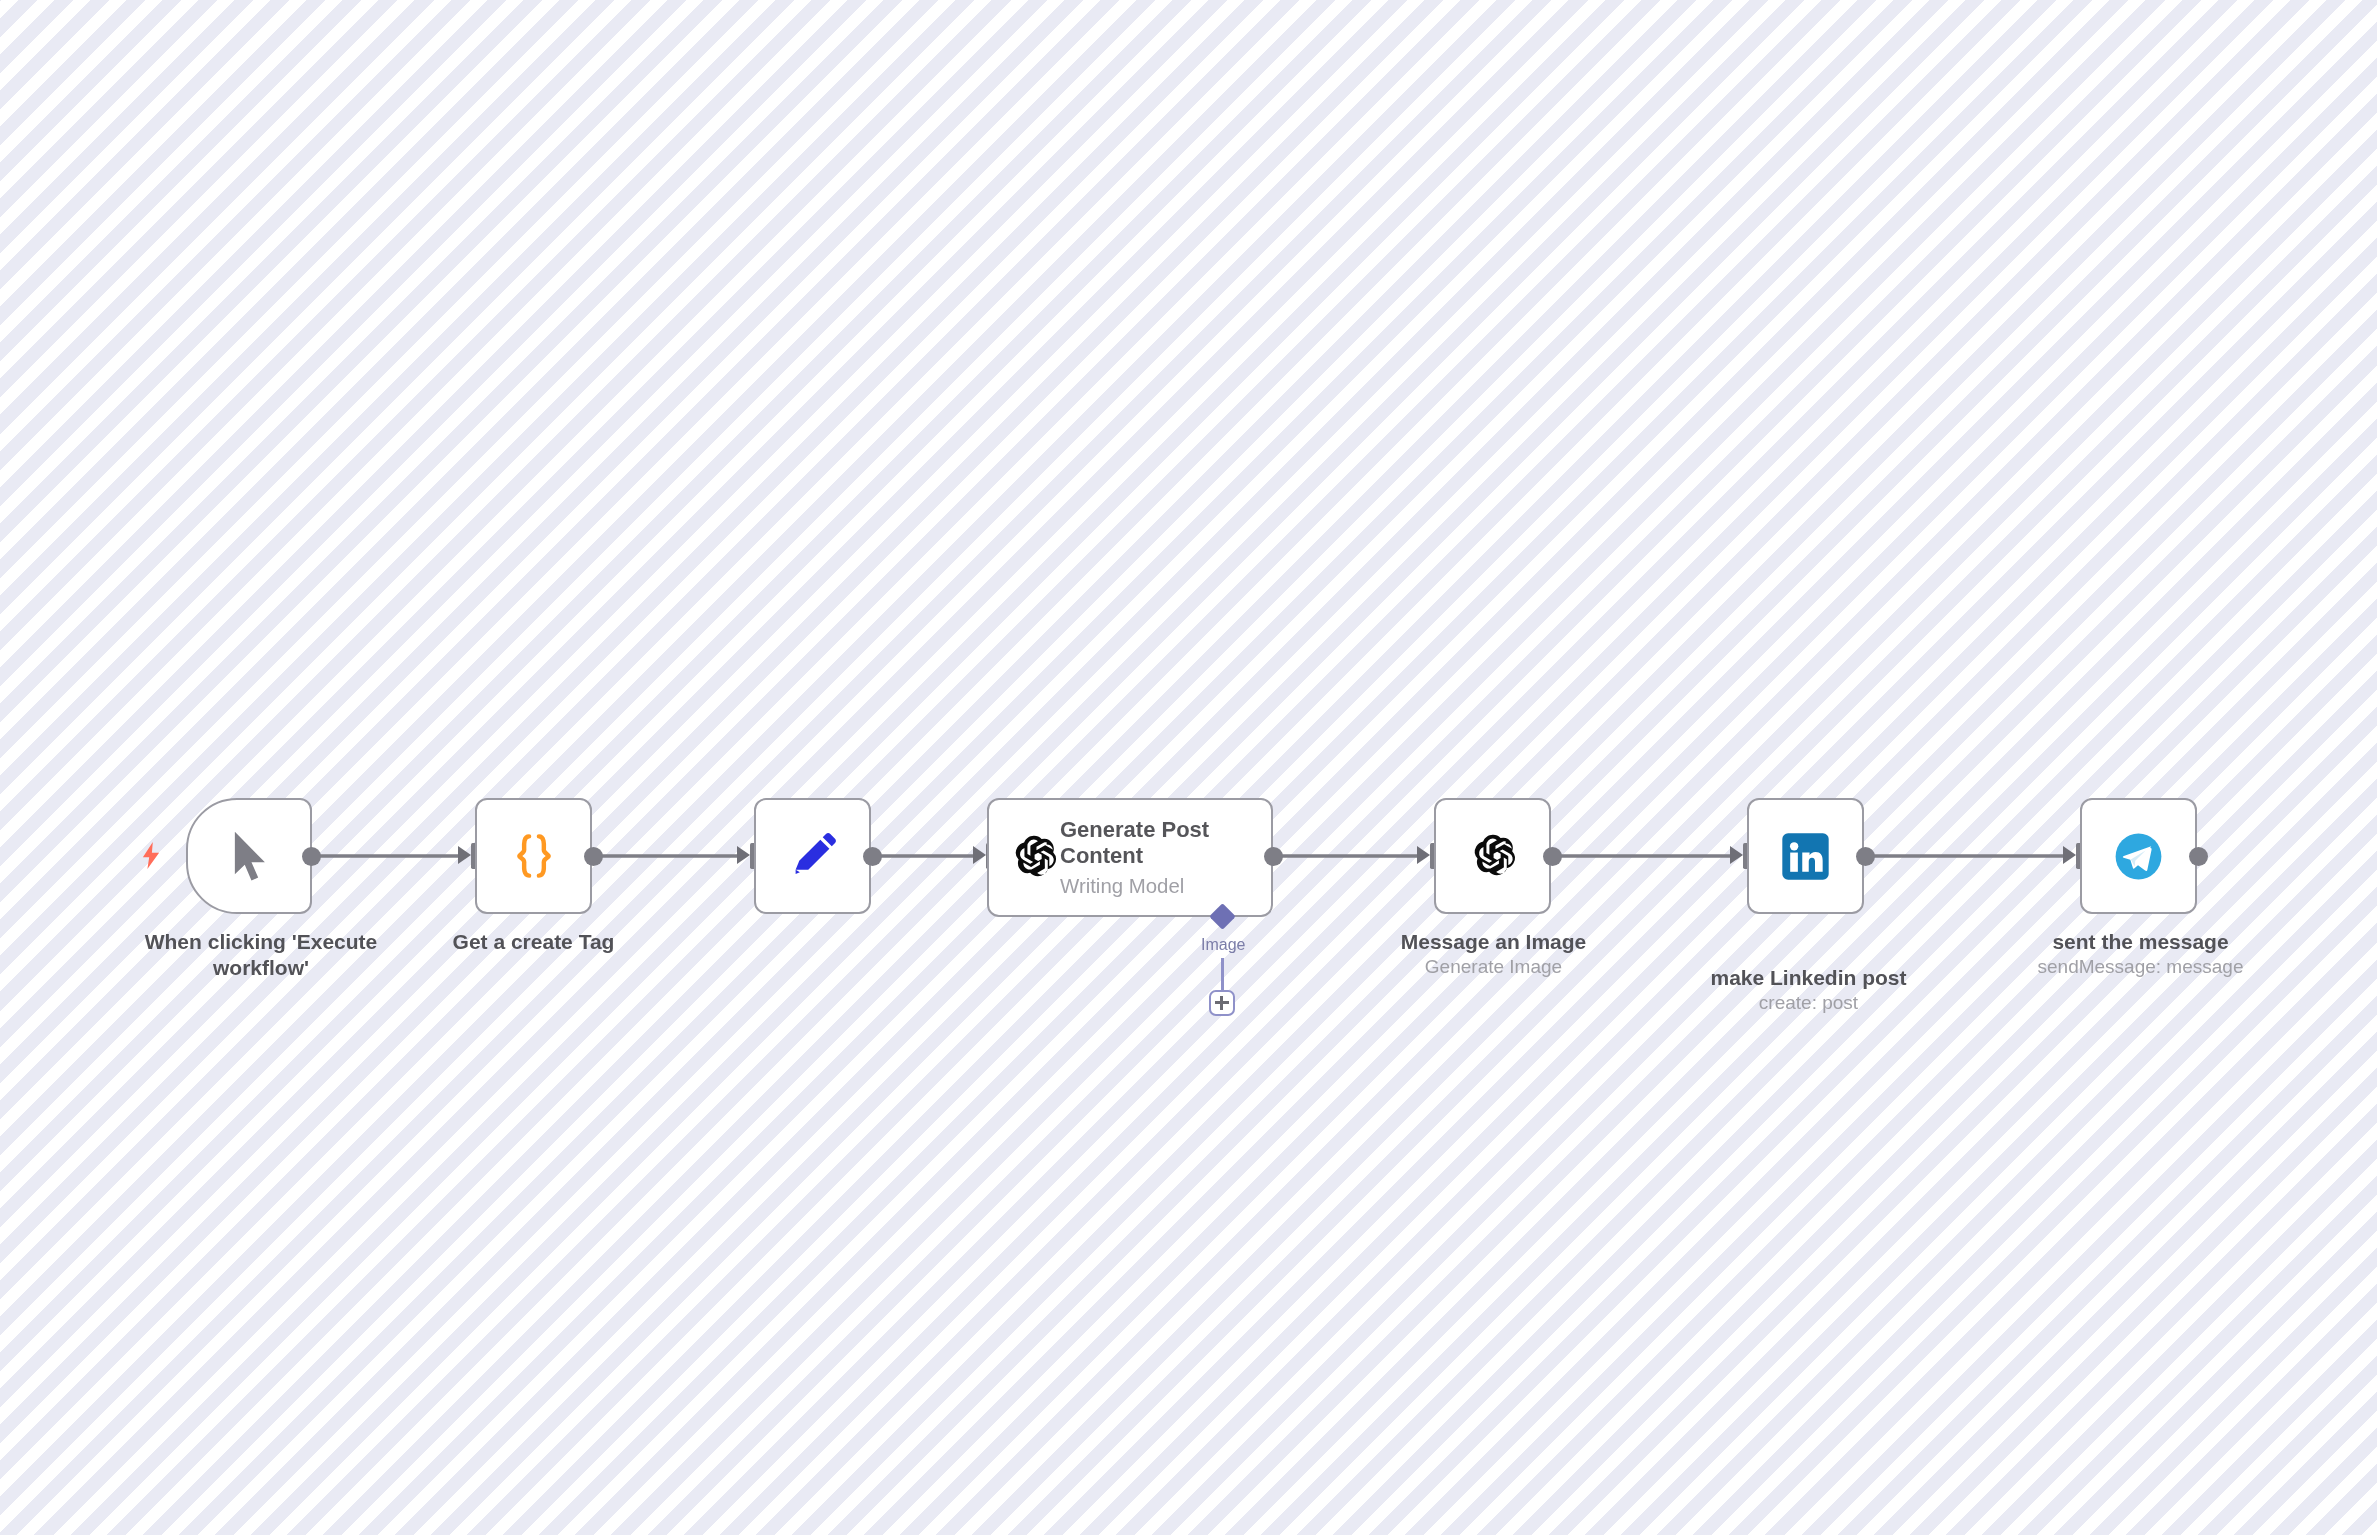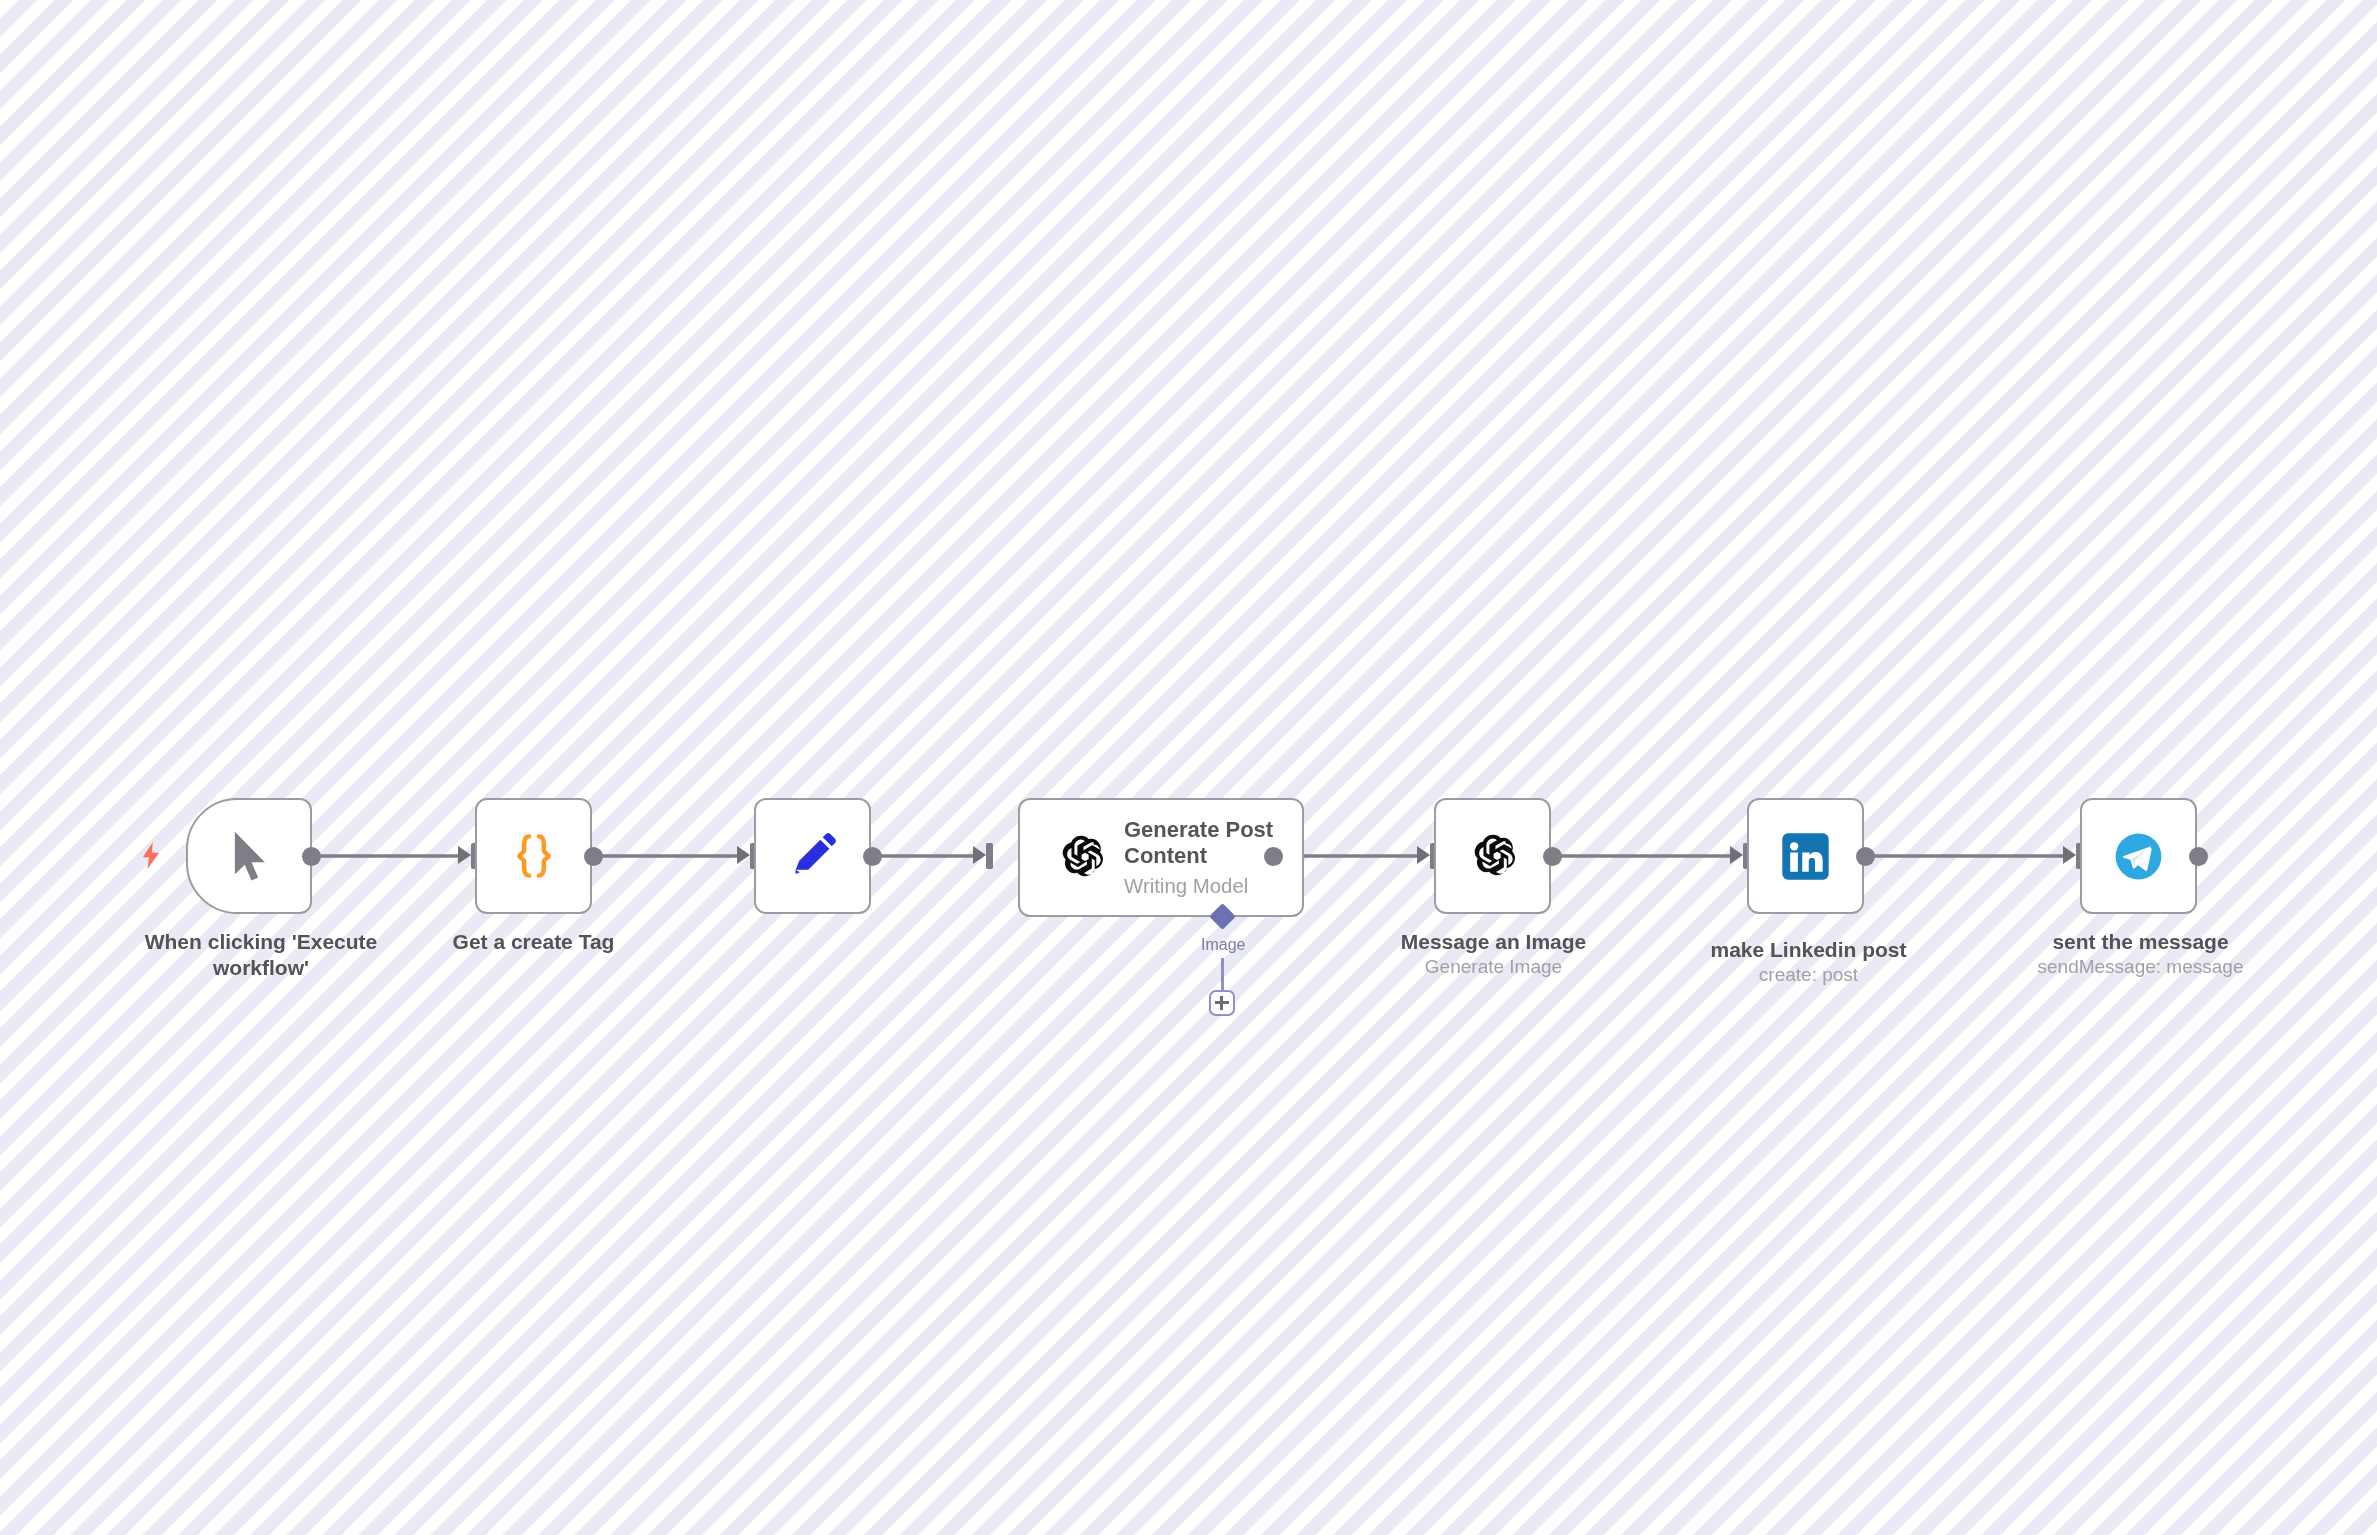--- a/index.html
+++ b/index.html
@@ -47,23 +47,21 @@
     display: flex;
     align-items: center;
     justify-content: center;
   }
   .node.trigger {
     border-top-left-radius: 51px;
     border-bottom-left-radius: 51px;
   }
   .node.wide {
     justify-content: flex-start;
-    padding-left: 34px;
-    gap: 17px;
-    margin-left: 31px;
+    padding-left: 18px;
   }
 
   .node-inner-text {
     display: flex;
     flex-direction: column;
     justify-content: center;
     line-height: 1.18;
   }
   .node-inner-title {
     font-size: 22px;
@@ -303,21 +301,21 @@
     <span>
       <svg class="icon-svg" width="51" height="51" viewBox="0 0 44 44">
         <rect x="2" y="2" width="40" height="40" rx="5" fill="#1275b1"></rect>
         <circle cx="12.2" cy="13.2" r="3.6" fill="#ffffff"></circle>
         <rect x="8.8" y="18.6" width="6.6" height="16.6" fill="#ffffff"></rect>
         <path d="M19.2 18.6h6.3v2.4c.9-1.6 2.7-2.9 5.2-2.9 4.2 0 6.1 2.6 6.1 7.3v9.8h-6.6v-8.8c0-2.2-.8-3.4-2.6-3.4-1.8 0-2.8 1.2-2.8 3.4v8.8h-5.6z" fill="#ffffff"></path>
       </svg>
     </span>
   </div>
   <div class="port-out" style="left:1856px; top:847px;"></div>
-  <div class="caption" style="left:1668px; top:937px; width:281px;">
+  <div class="caption" style="left:1668px; top:965px; width:281px;">
     <div class="caption-title">make Linkedin post</div>
     <div class="caption-sub">create: post</div>
   </div>
 
   <div class="port-in" style="left:2063px; top:843px;">
     <span class="tri"></span>
       <span class="bar"></span>
   </div>
   <div class="node" style="left:2080px; top:798px; width:117px; height:116px;">
     <span>

